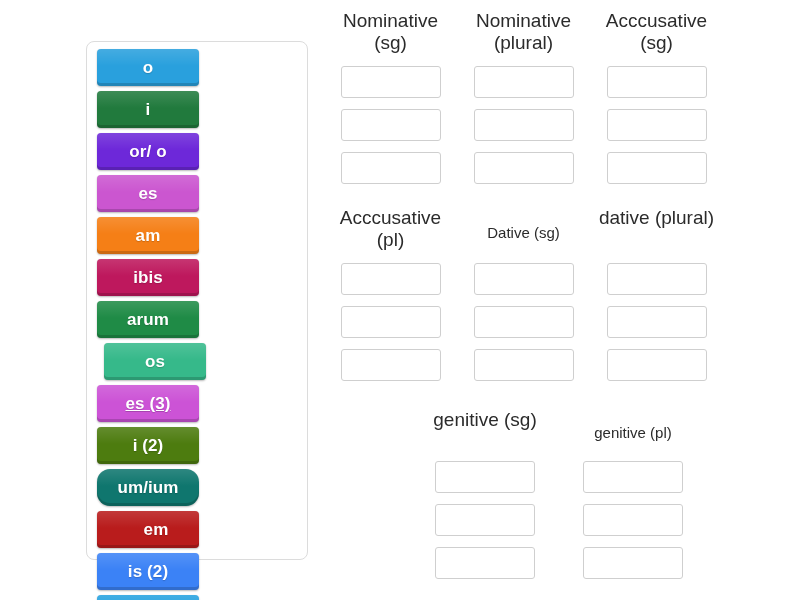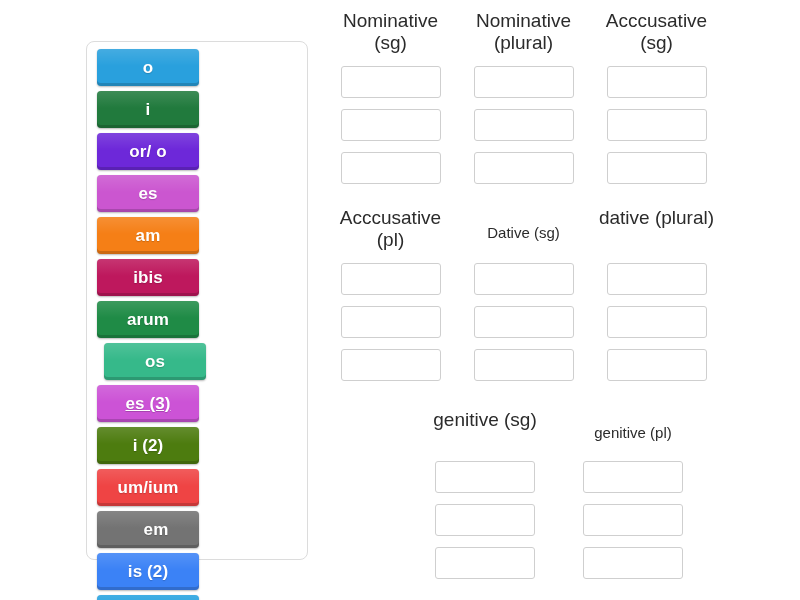--- a/index.html
+++ b/index.html
@@ -124,22 +124,22 @@
       <div class="tile" style="background: rgb(41, 160, 221);">o</div>
       <div class="tile" style="background: rgb(33, 122, 61);">i</div>
       <div class="tile" style="background: #6d28d9;">or/ o</div>
       <div class="tile" style="background: rgb(203, 86, 208);">es</div>
       <div class="tile" style="background: rgb(245, 127, 22);">am</div>
       <div class="tile" style="background: #be185d;">ibis</div>
       <div class="tile" style="background: rgb(31, 139, 70);">arum</div>
       <div class="tile" style="background: rgb(54, 185, 138); margin-left: 9px;">os</div>
       <div class="tile" style="background: rgb(204, 83, 214); text-decoration: underline;">es (3)</div>
       <div class="tile" style="background: #4d7c0f;">i (2)</div>
-      <div class="tile" style="background: #ef4444;">um/ium</div>
-      <div class="tile" style="background: #737373; padding-left: 16px;">em</div>
+      <div class="tile" style="background: #0f766e; border-radius: 13px;">um/ium</div>
+      <div class="tile" style="background: #b91c1c; padding-left: 16px;">em</div>
       <div class="tile" style="background: #3b82f6;">is (2)</div>
       <div class="tile" style="background: rgb(38, 162, 224);">is</div>
     </div>
 
   <div id="groups">
       <div class="group-row">
         <div class="group">
           <div class="group-head">Nominative (sg)</div>
           <div class="slot"></div>
           <div class="slot"></div>

